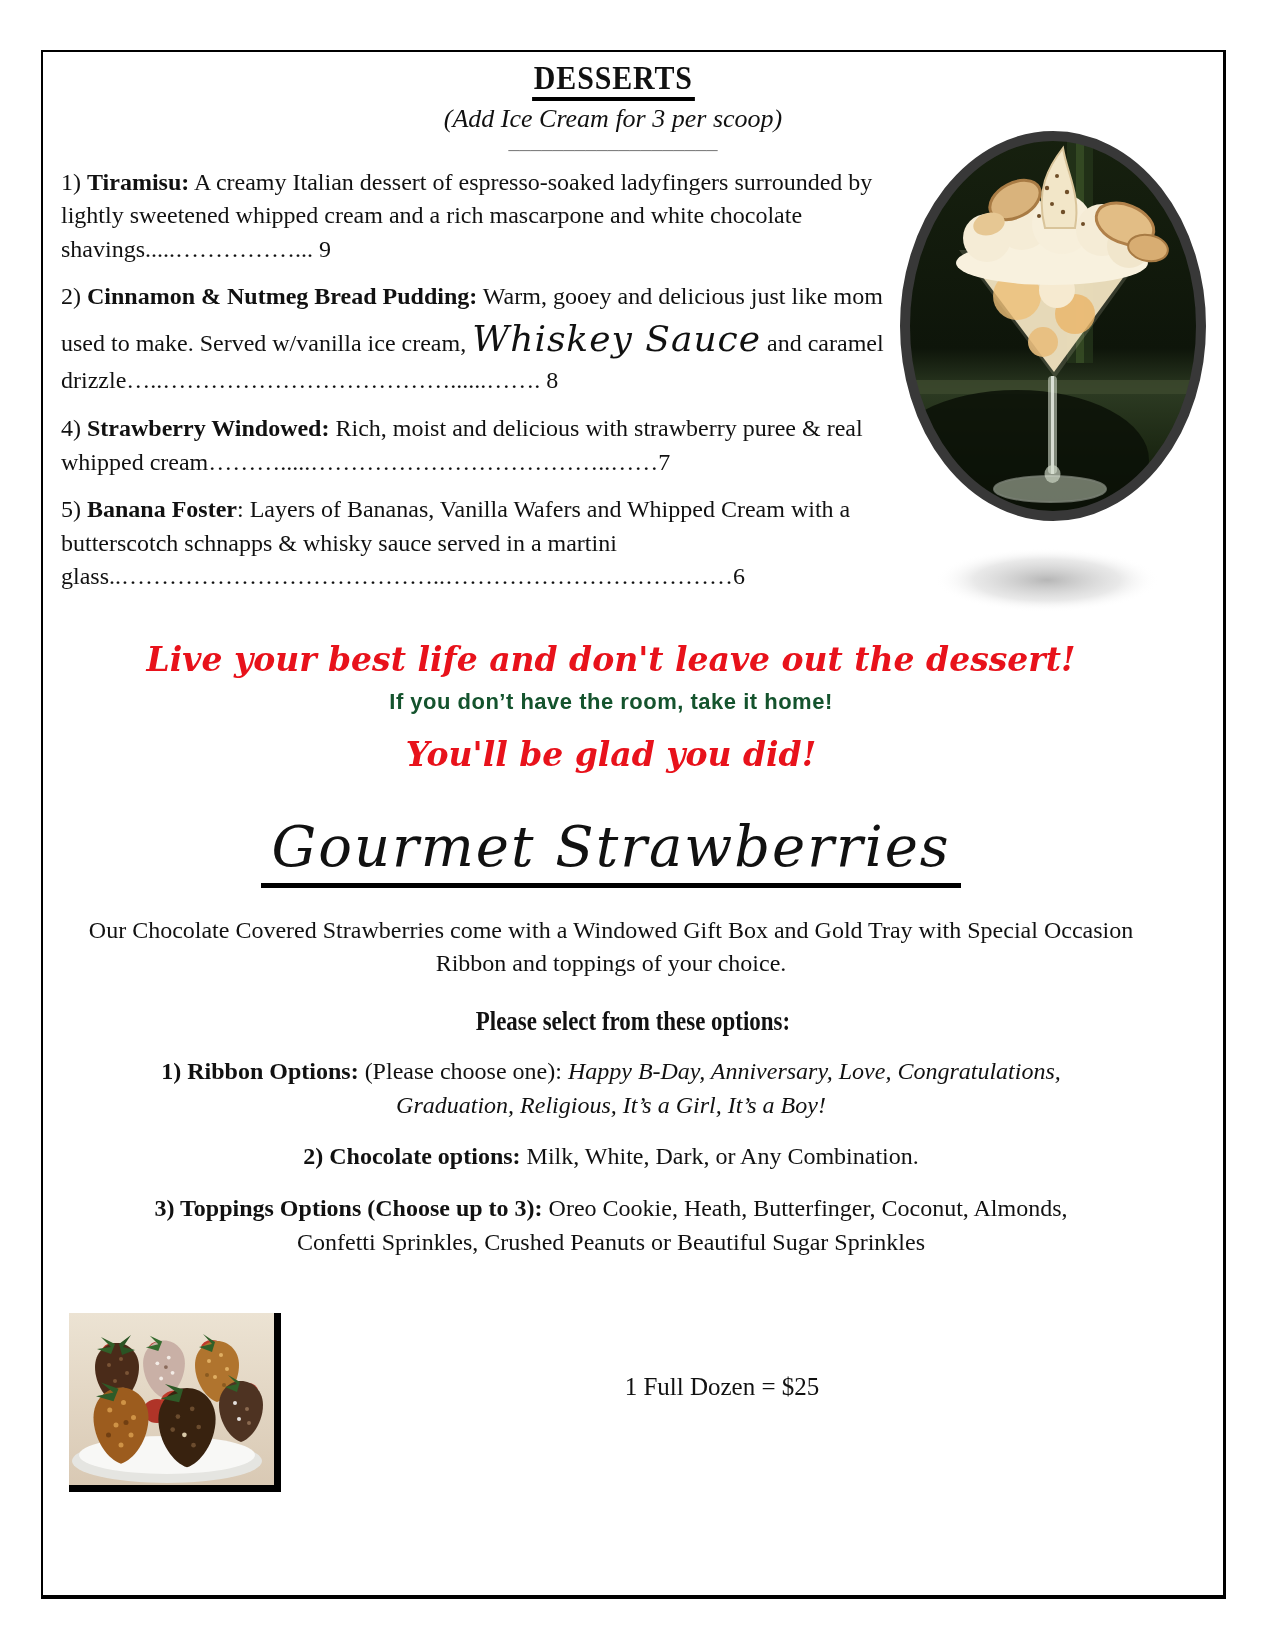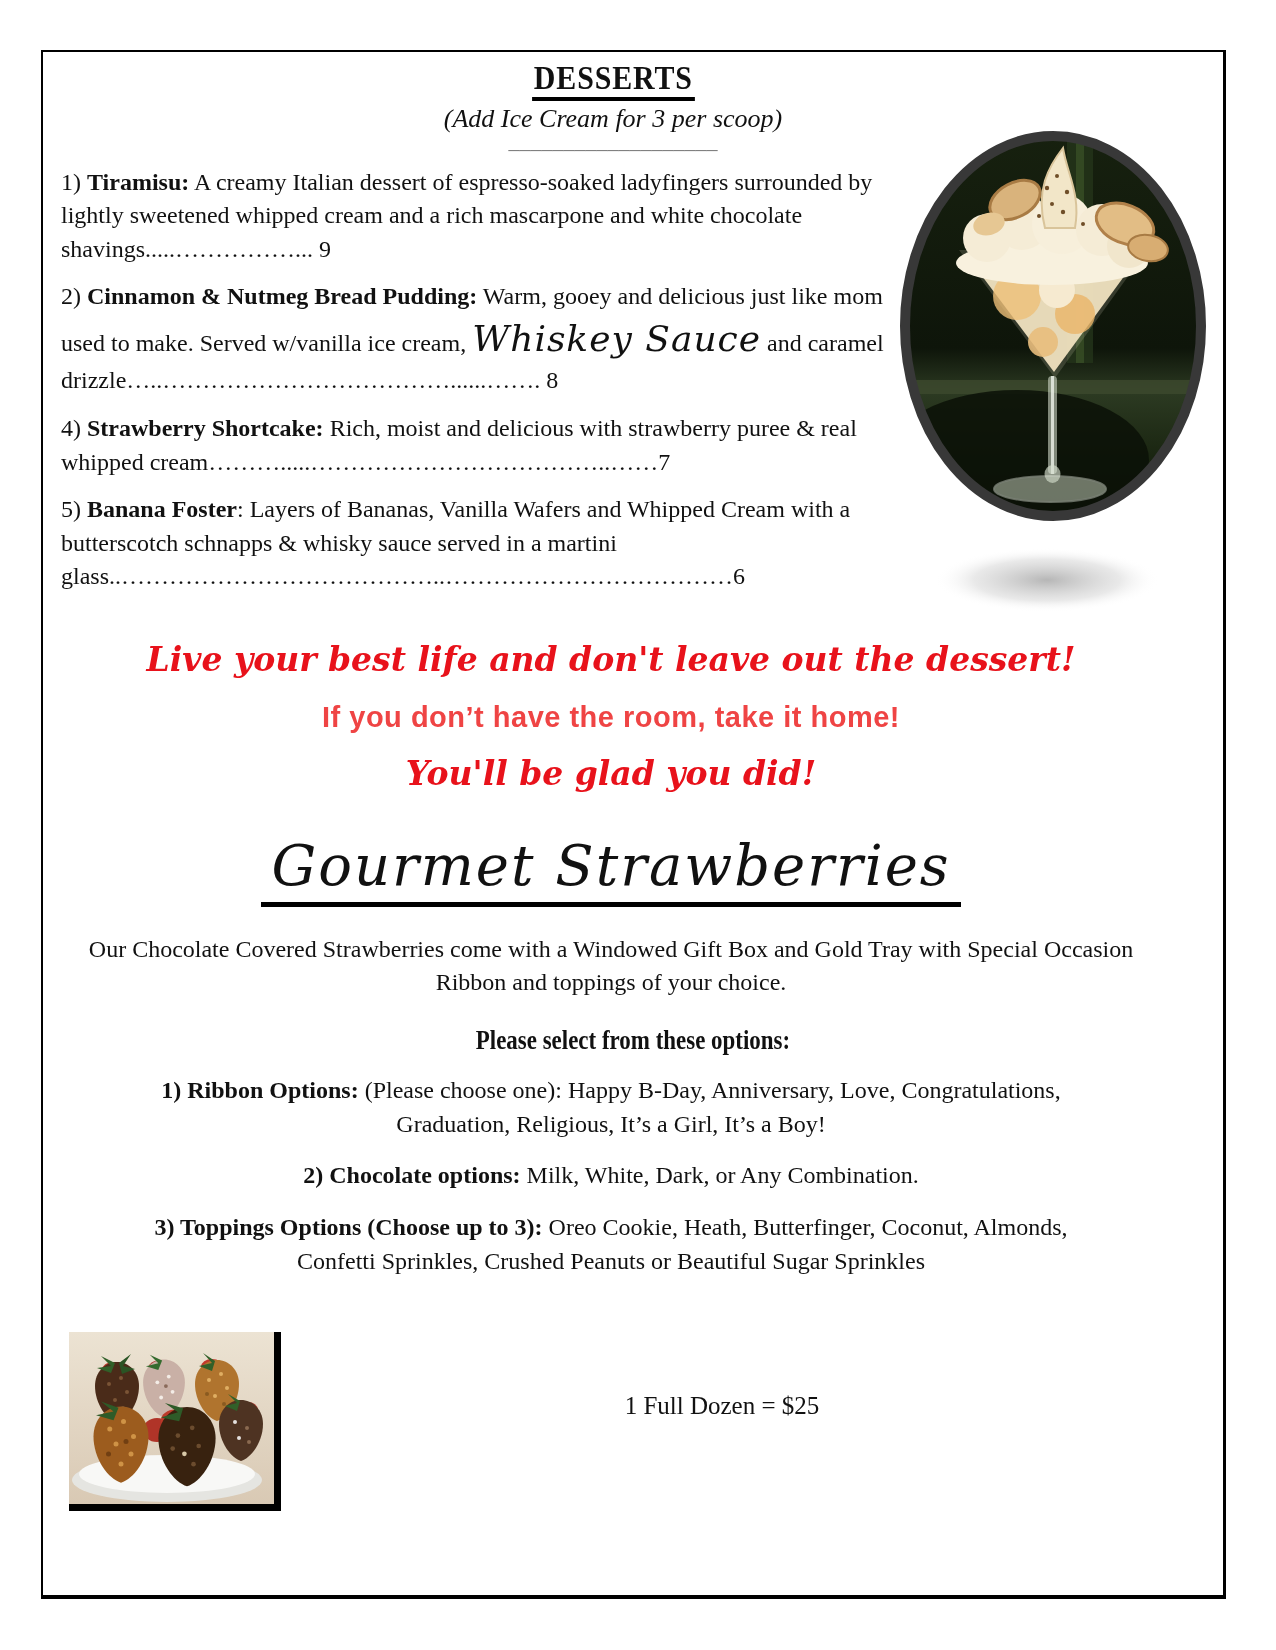--- a/index.html
+++ b/index.html
@@ -20,32 +20,32 @@
   
   .items{margin:14px 336px 0 18px;font-size:24px;}
   .item{margin-bottom:14px;line-height:1.4;}
   .item .name{font-weight:bold;}
   .script{font-style:italic;font-family:"DejaVu Serif",serif;font-size:36px;letter-spacing:1px;}
 
   
   .centered{text-align:center;padding-right:44px;}
   .red-script{color:#e8121b;font-weight:bold;font-style:italic;font-family:"DejaVu Serif",serif;font-size:33px;}
   .red1{margin-top:46px;}
-  .take-home{margin-top:22px;font-family:"Liberation Sans",sans-serif;font-weight:bold;font-size:29px;
-             letter-spacing:.5px;color:#ef4444;}
+  .take-home{margin-top:10px;font-family:"Liberation Sans",sans-serif;font-weight:bold;font-size:22px;
+             letter-spacing:.5px;color:#14532d;}
   .red2{margin-top:20px;}
   .gourmet-heading{margin-top:40px;}
   .script-big{display:inline-block;font-style:italic;font-family:"DejaVu Serif",serif;font-size:56px;
               letter-spacing:2px;border-bottom:5px solid #000;padding:0 10px 4px;}
   .intro{font-size:24px;line-height:1.38;max-width:1060px;margin:26px auto 0;}
   .select-heading{margin-top:26px;padding-left:44px;}
   .select-heading span{display:inline-block;font-size:27px;font-weight:bold;transform:scaleX(.85);letter-spacing:0;}
   .option{font-size:24px;margin-top:18px;line-height:1.4;}
   .option .label{font-weight:bold;}
-  .option .it{}
+  .option .it{font-style:italic;}
 
   
   .bottom-row{display:flex;margin-top:54px;}
   .straw-wrap{margin-left:26px;width:205px;height:172px;border-right:7px solid #000;border-bottom:7px solid #000;flex:0 0 auto;}
   .prices{flex:1;text-align:center;padding:60px 60px 0 0;font-size:25px;}
   .price-line + .price-line{margin-top:40px;padding-left:43px;}
 </style>
 </head>
 <body>
 
@@ -120,21 +120,21 @@
     <div class="item">
       <span>1)</span>
       <span class="name">Tiramisu:</span><span>  A creamy Italian dessert of espresso-soaked ladyfingers surrounded by lightly sweetened whipped cream and a rich mascarpone and white chocolate shavings</span><span>.....……………...</span><span> 9</span>
     </div>
     <div class="item">
       <span>2)</span>
       <span class="name">Cinnamon &amp; Nutmeg Bread Pudding:</span><span>  Warm, gooey and delicious just like mom used to make. Served w/vanilla ice cream, </span><span class="script">Whiskey Sauce</span><span> and caramel drizzle</span><span>…..………………………………......…….</span><span> 8</span>
     </div>
     <div class="item">
       <span>4)</span>
-      <span class="name">Strawberry Shortcake:</span><span>  Rich, moist and delicious with strawberry puree &amp; real whipped cream</span><span>……….....………………………………..……</span><span>7</span>
+      <span class="name">Strawberry Windowed:</span><span>  Rich, moist and delicious with strawberry puree &amp; real whipped cream</span><span>……….....………………………………..……</span><span>7</span>
     </div>
     <div class="item">
       <span>5)</span>
       <span class="name">Banana Foster</span><span>:  Layers of Bananas, Vanilla Wafers and Whipped Cream with a butterscotch schnapps &amp; whisky sauce served in a martini glass</span><span>..…………………………………..………………………………</span><span>6</span>
     </div>
   </div>
 
   <div class="centered">
     <div class="red-script red1">Live your best life and don't leave out the dessert!</div>
     <div class="take-home">If you don’t have the room, take it home!</div>

